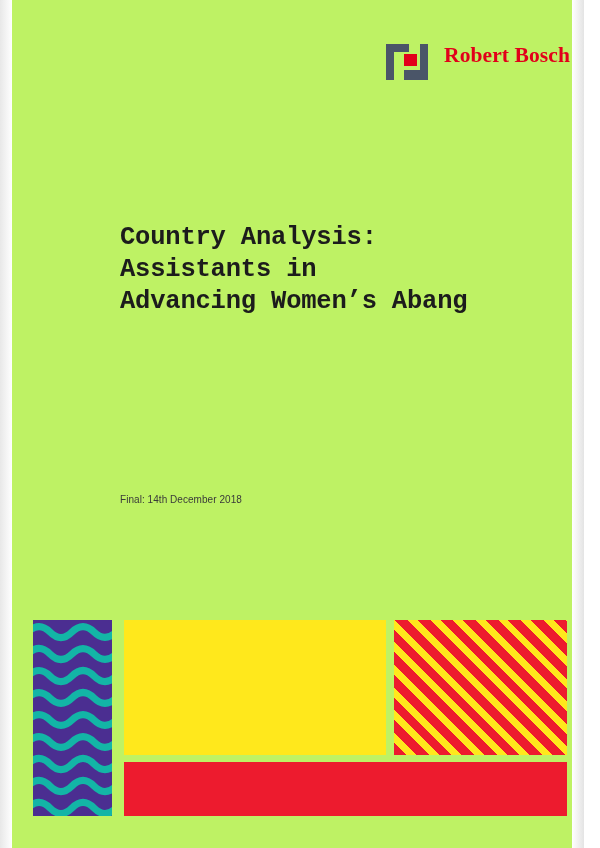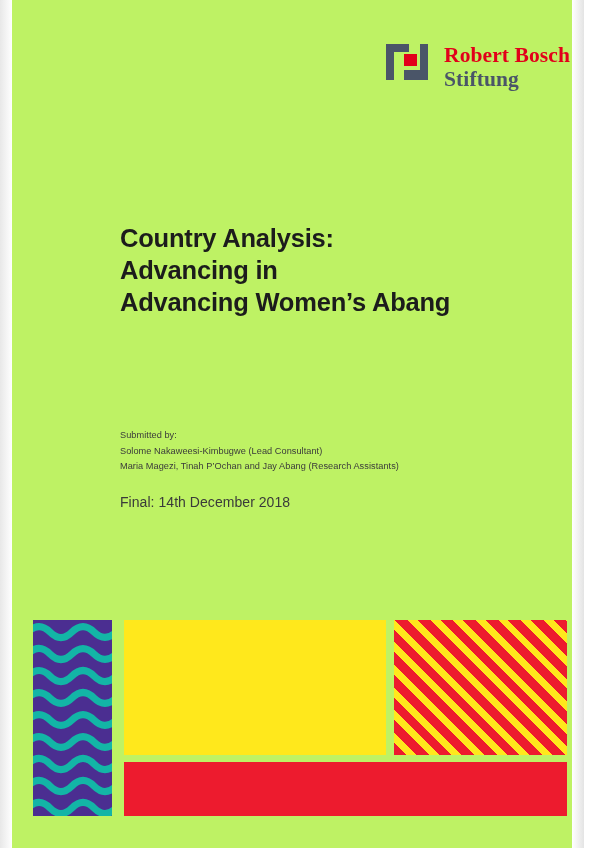--- a/index.html
+++ b/index.html
@@ -77,21 +77,21 @@
   }
 
   
   #title-block {
     position: absolute;
     left: 120px;
     top: 222px;
     width: 400px;
   }
   .title-line {
-    font-family: Liberation Sans, sans-serif;
+    font-family: Liberation Mono, monospace;
     font-weight: bold;
     font-size: 25.5px;
     line-height: 32px;
     color: #1c1c1c;
     letter-spacing: -0.2px;
     white-space: nowrap;
   }
 
   
   #credits {
@@ -103,21 +103,21 @@
   .credit-line {
     font-size: 9.2px;
     line-height: 15.5px;
     color: #3a3a3a;
     letter-spacing: 0.05px;
   }
   #final-date {
     position: absolute;
     left: 120px;
     top: 494px;
-    font-size: 14px;
+    font-size: 10px;
     color: #3a3a3a;
     letter-spacing: 0.05px;
   }
 
   
   #graphics {
     position: absolute;
     left: 0;
     top: 620px;
     width: 600px;
@@ -180,35 +180,29 @@
         <rect x="12" y="4" width="15" height="8" fill="#4a5568"></rect>
 
         <rect x="22" y="14" width="13" height="12" fill="#e2001a"></rect>
 
         <rect x="38" y="4" width="8" height="36" fill="#4a5568"></rect>
         <path d="M22 30 h16 v10 h-16 z" fill="#4a5568"></path>
       </svg>
     </div>
     <div id="logo-words">
       <div class="logo-line1">Robert Bosch</div>
-      <div class="logo-line2">Stiftung</div>
     </div>
   </div>
 
   <div id="title-block">
     <div class="title-line">Country Analysis:</div>
-    <div class="title-line">Advancing in</div>
+    <div class="title-line">Assistants in</div>
     <div class="title-line">Advancing Women’s Abang</div>
   </div>
 
-  <div id="credits">
-    <div class="credit-line">Submitted by:</div>
-    <div class="credit-line">Solome Nakaweesi-Kimbugwe (Lead Consultant)</div>
-    <div class="credit-line">Maria Magezi, Tinah P’Ochan and Jay Abang (Research Assistants)</div>
-  </div>
   <div id="final-date">Final: 14th December 2018</div>
 
   <div id="graphics">
 
     <div class="panel" id="panel-waves">
       <svg class="wave-svg" width="79" height="196" viewBox="0 0 79 196" xmlns="http://www.w3.org/2000/svg">
         <rect x="0" y="0" width="79" height="196" fill="#4b2e91"></rect>
         <g fill="none" stroke="#13b5a6" stroke-width="7">
           <path d="M-5 12 q 11 -11 22 0 t 22 0 t 22 0 t 22 0"></path>
           <path d="M-5 34 q 11 -11 22 0 t 22 0 t 22 0 t 22 0"></path>

